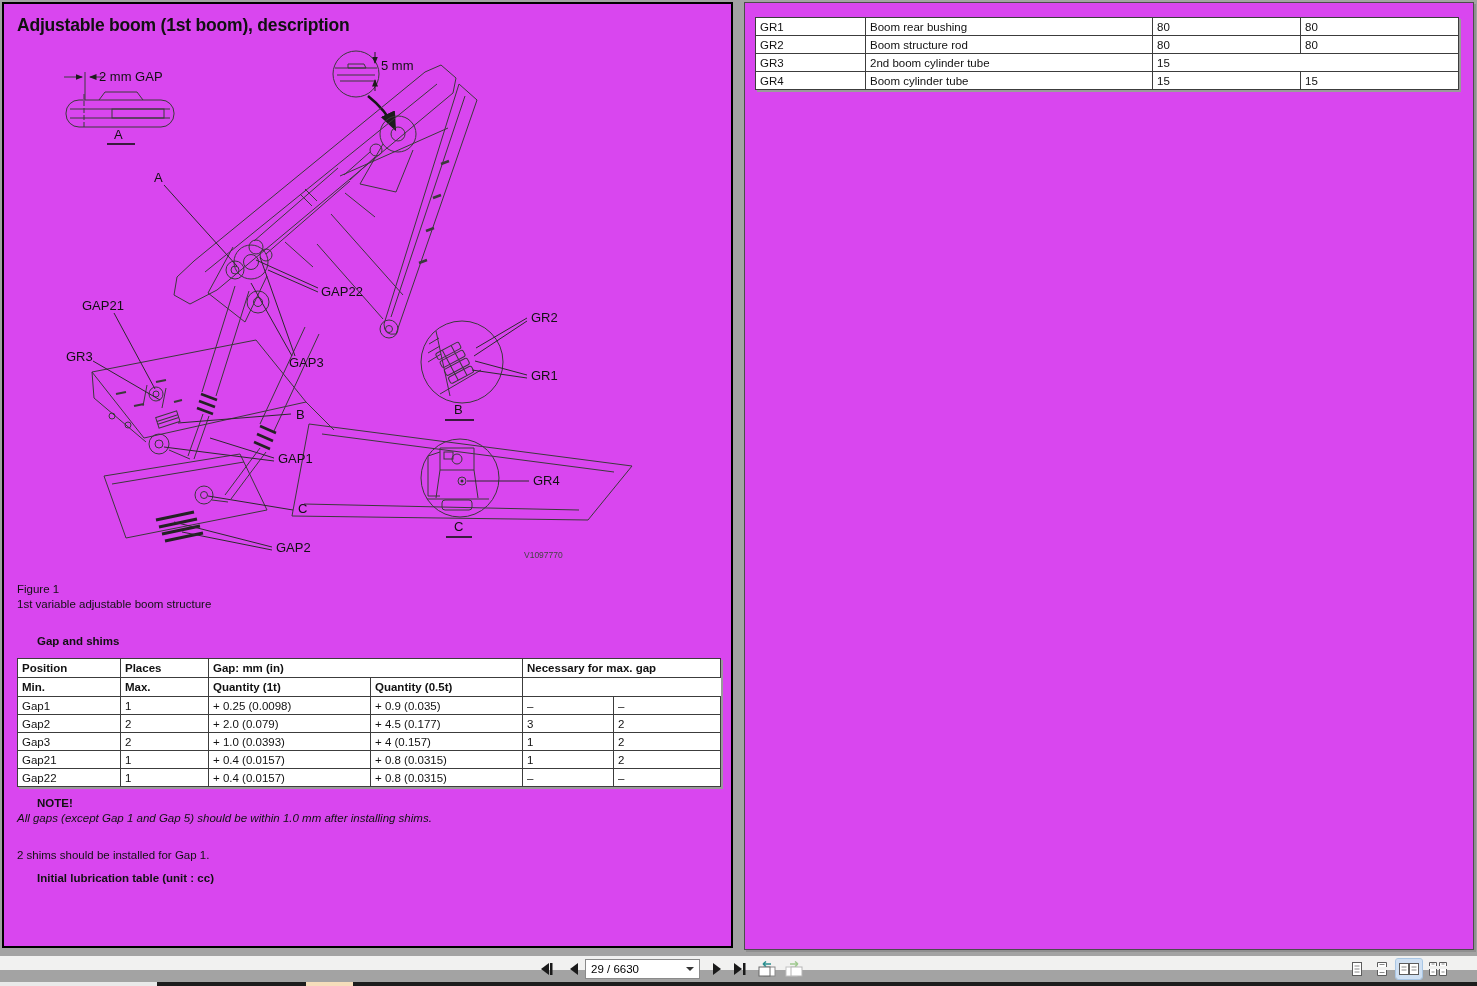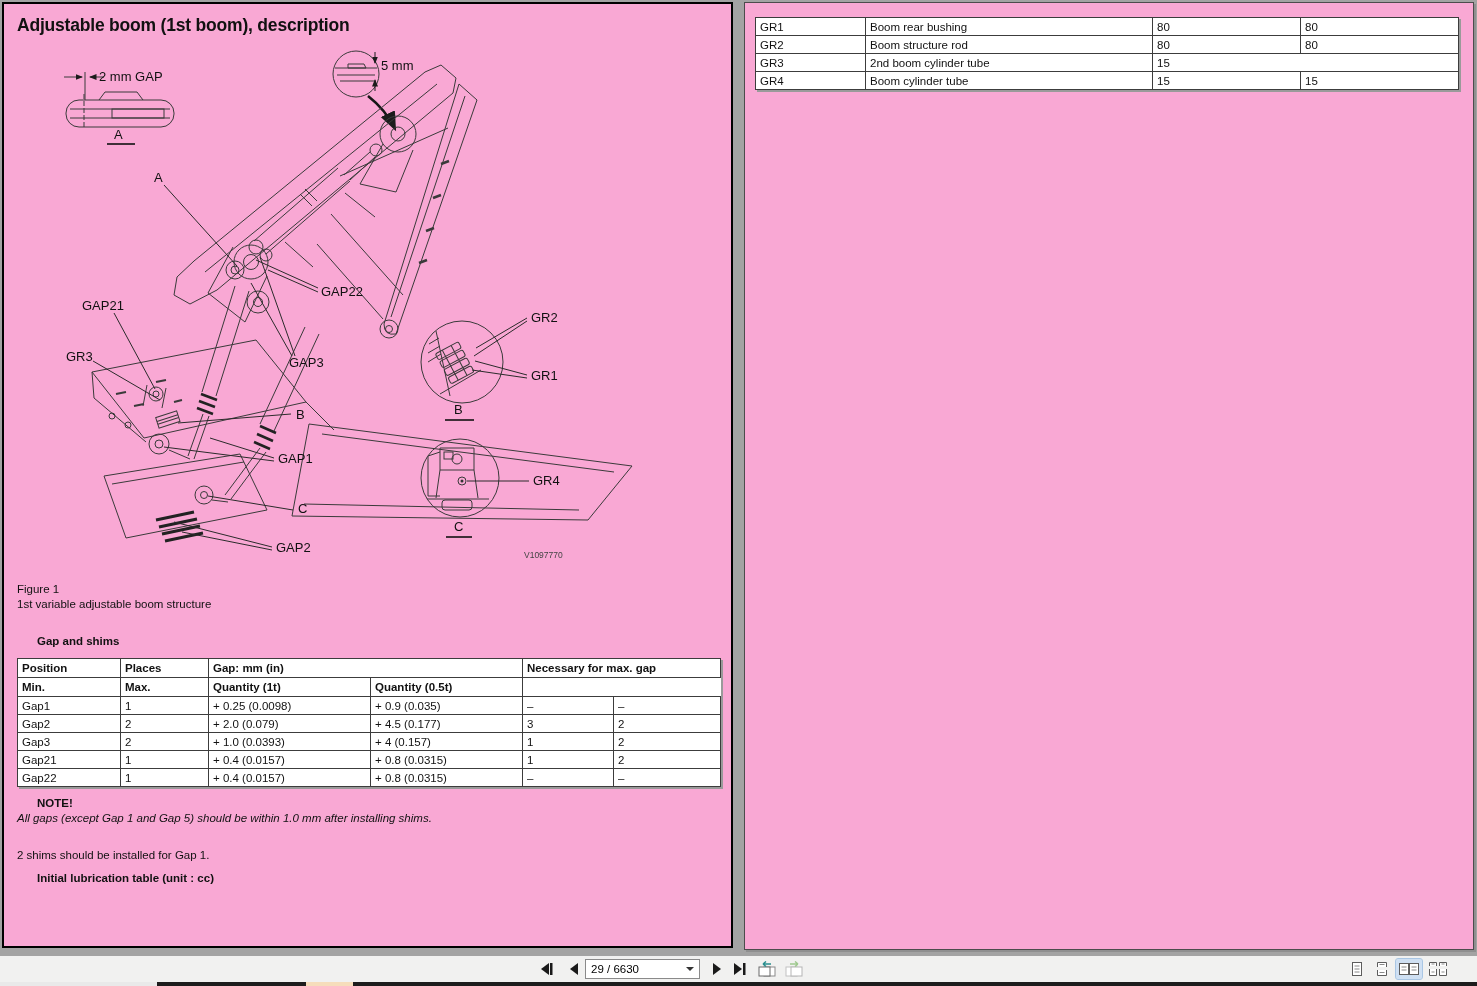--- a/index.html
+++ b/index.html
@@ -1,21 +1,21 @@
 <!DOCTYPE html>
 <html><head>
 <meta charset="utf-8">
 <style>
   html,body{margin:0;padding:0;}
   body{
     width:1477px;height:986px;position:relative;overflow:hidden;
     background:#a3a3a3;font-family:"Liberation Sans",sans-serif;color:#111;
   }
   
-  .page{position:absolute;background:#f9a8d4;}
+  .page{position:absolute;background:#d946ef;}
   .page-left{left:2px;top:2px;width:727px;height:942px;border:2px solid #000;}
   .page-right{left:744px;top:2px;width:728px;height:946px;border:1px solid #4c4c4c;box-shadow:2px 2px 0 #8f8f8f;}
   .abs{position:absolute;}
   .page-title{left:13px;top:11px;font-size:17.5px;font-weight:bold;letter-spacing:-0.2px;}
   .diagram-svg{left:0;top:0;width:727px;height:580px;pointer-events:none;}
   .caption{left:13px;top:578px;font-size:11.5px;line-height:15px;}
   .caption .b{font-weight:normal;}
   .sec-head{font-size:11.5px;font-weight:bold;margin-left:20px;}
   .gap-head{left:13px;top:631px;}
   .note-head{left:13px;top:793px;}
@@ -24,21 +24,21 @@
   .lube-head{left:13px;top:868px;}
   
   table{border-collapse:collapse;background:#fff;box-shadow:2px 2px 0 #9a9a9a;table-layout:fixed;}
   td,th{border:1px solid #3c3c3c;font-size:11.5px;padding:0 4px;height:17px;line-height:16px;
         text-align:left;vertical-align:middle;white-space:nowrap;overflow:hidden;}
   th{font-weight:bold;height:18px;}
   .gap-table{left:13px;top:654px;width:703px;}
   .lube-table{left:13px;top:892px;width:703px;}
   .gr-table{left:10px;top:14px;width:703px;}
   
-  .toolbar{position:absolute;left:0;top:956px;width:1477px;height:26px;background:#f1f1f0;}
+  .toolbar{position:absolute;left:0;top:956px;width:1477px;height:14px;background:#f1f1f0;}
   .tb-btn{position:absolute;top:3px;width:22px;height:20px;display:flex;align-items:center;justify-content:center;cursor:default;}
   .page-combo{position:absolute;left:585px;top:3px;width:113px;height:18px;background:#fff;border:1px solid #8a8a8a;
               display:flex;align-items:center;}
   .page-combo input{border:0;outline:0;width:86px;height:16px;font-size:11.5px;padding:0 0 0 5px;
                     font-family:"Liberation Sans",sans-serif;background:transparent;}
   .combo-arrow{width:0;height:0;border-left:4px solid transparent;border-right:4px solid transparent;
                border-top:4px solid #333;margin-left:9px;}
   .layout-btn{position:absolute;top:3px;width:22px;height:20px;display:flex;align-items:center;justify-content:center;border-radius:2px;}
   .layout-btn.sel{background:#cfe0f3;outline:1px solid #a9c6e4;}
   .zoom-text{position:absolute;left:1455px;top:12px;font-size:10px;color:#2e2e2e;margin-top:38px;}

